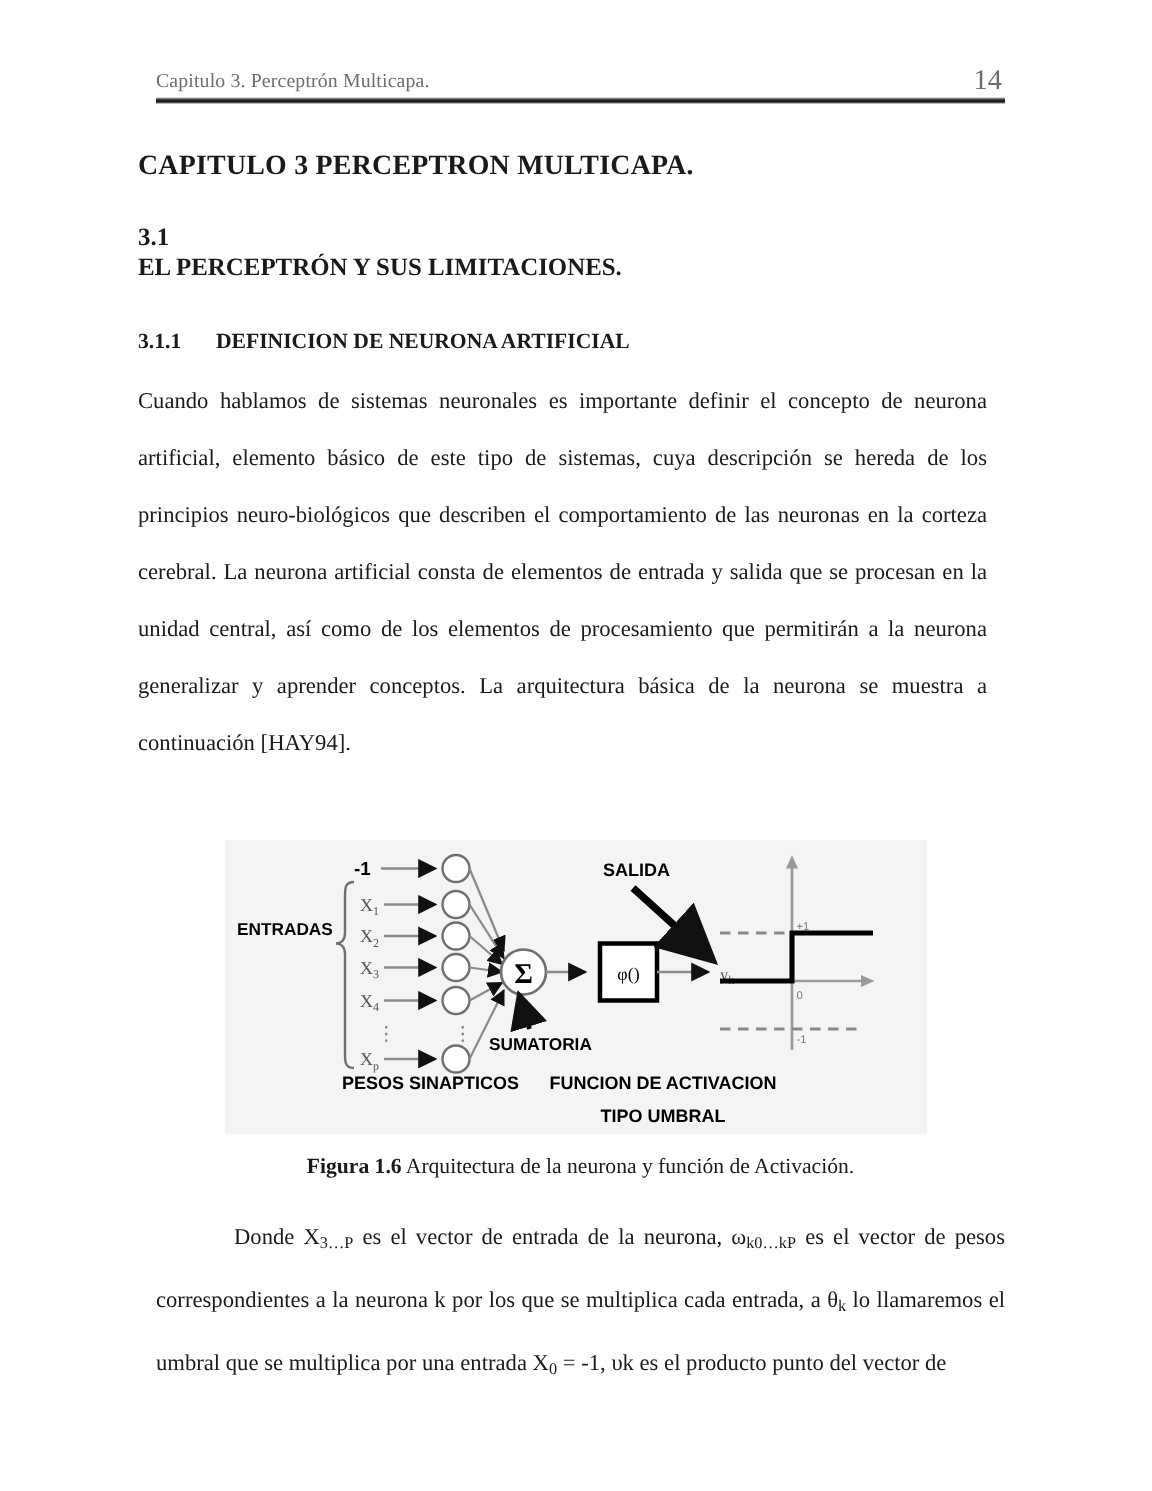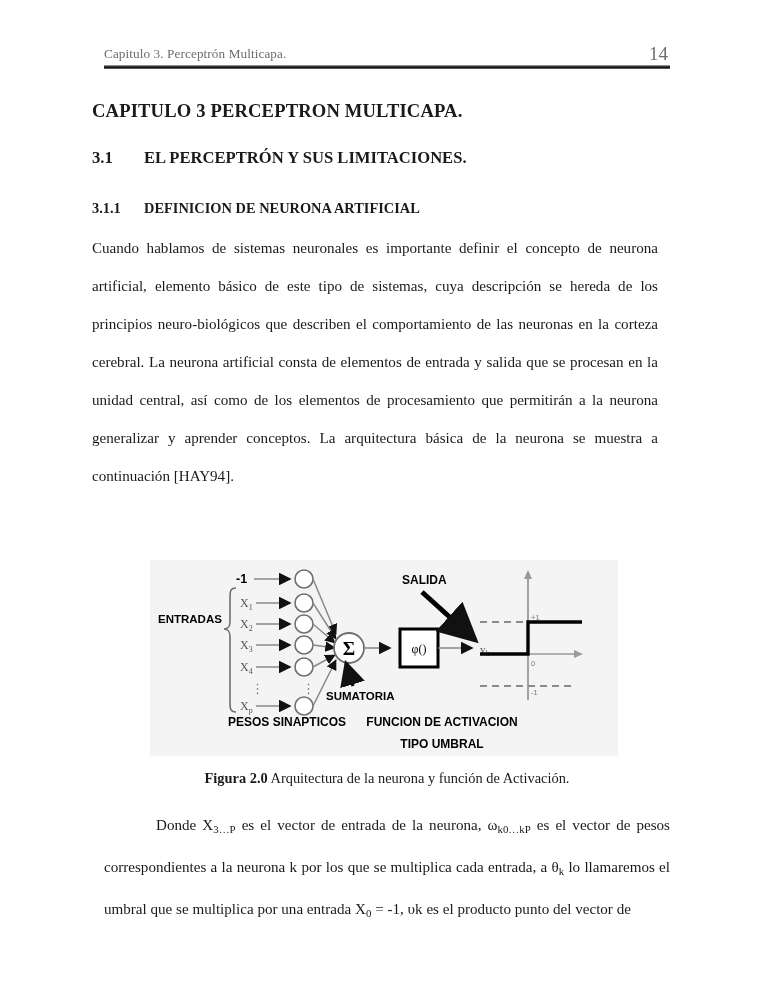--- a/index.html
+++ b/index.html
@@ -69,20 +69,21 @@
     margin: 0 0 6px 0;
     text-align: justify;
     text-justify: inter-word;
   }
 
   h2.section-title {
     font-size: 16.6px;
     font-weight: bold;
     margin: 18px 0 32px 0;
     display: flex;
+    flex-direction: column;
   }
   h2.section-title .num { width: 52px; flex: none; }
 
   h3.subsection-title {
     font-size: 14.4px;
     font-weight: bold;
     margin: 16px 0 12px 0;
     display: flex;
   }
   h3.subsection-title .num { width: 52px; flex: none; }
@@ -265,21 +266,21 @@
       </g>
 
       <text x="78" y="166" font-family="Liberation Sans, sans-serif" font-size="12" font-weight="bold" fill="#000">PESOS SINAPTICOS</text>
 
       <text x="292" y="166" text-anchor="middle" font-family="Liberation Sans, sans-serif" font-size="12" font-weight="bold" fill="#000">FUNCION DE ACTIVACION</text>
       <text x="292" y="188" text-anchor="middle" font-family="Liberation Sans, sans-serif" font-size="12" font-weight="bold" fill="#000">TIPO UMBRAL</text>
     </svg>
   </div>
 
   <div class="fig-caption">
-    <b>Figura 2.0</b>
+    <b>Figura 1.6</b>
     <span>Arquitectura de la neurona y función de Activación.</span>
   </div>
 
   <div class="tail">
     <p class="indent-first">
       <span>Donde  X</span><sub>3…P</sub><span> es el vector de entrada de la neurona, ω</span><sub>k0…kP</sub><span>  es el vector de pesos correspondientes a la neurona k por los que se multiplica cada entrada, a θ</span><sub>k</sub><span>  lo llamaremos el umbral que se multiplica por una entrada  X</span><sub>0</sub><span>  =  -1, υk es el producto punto del vector de</span>
     </p>
   </div>
 
 </div>

